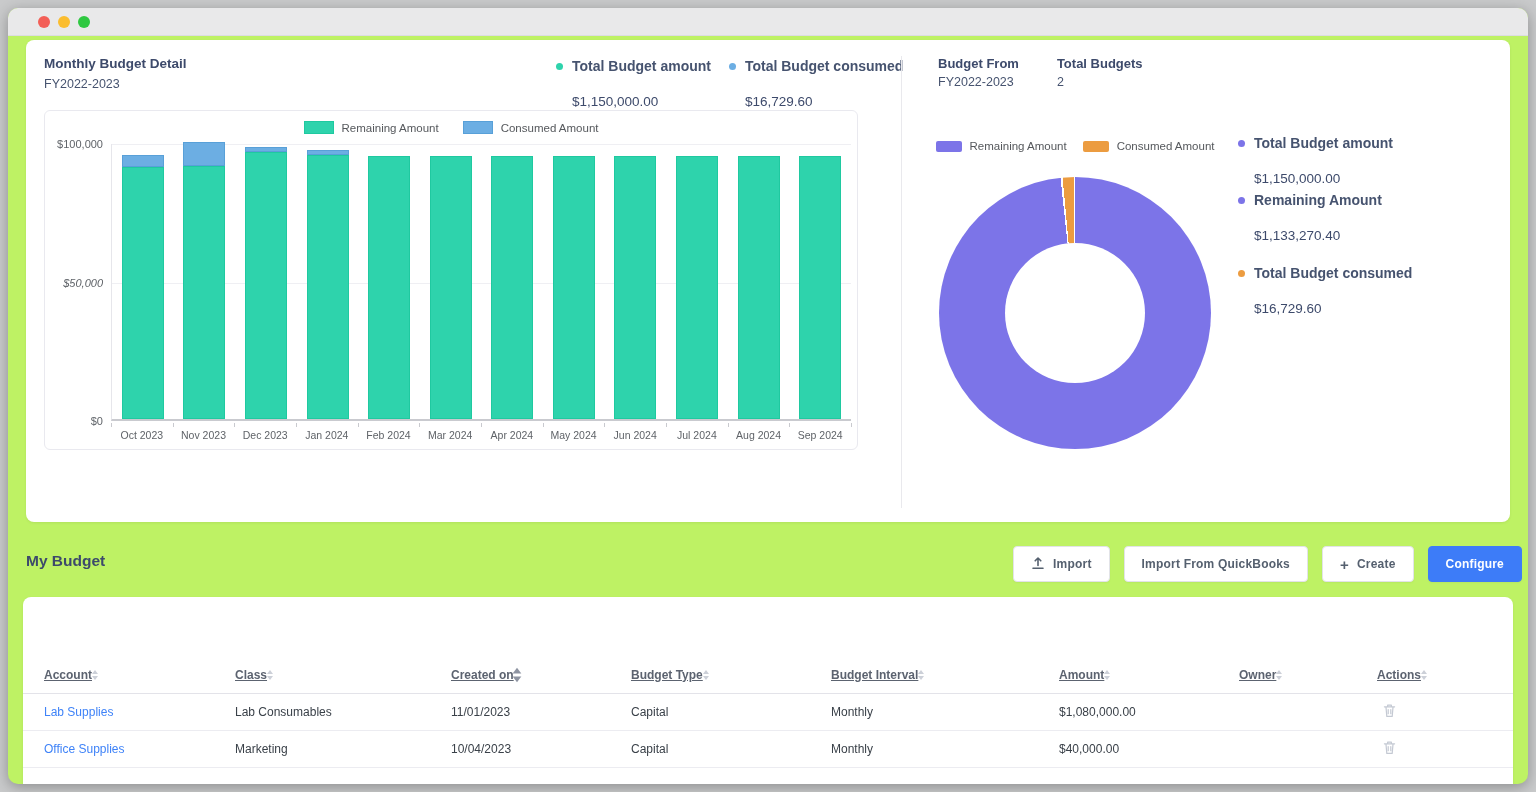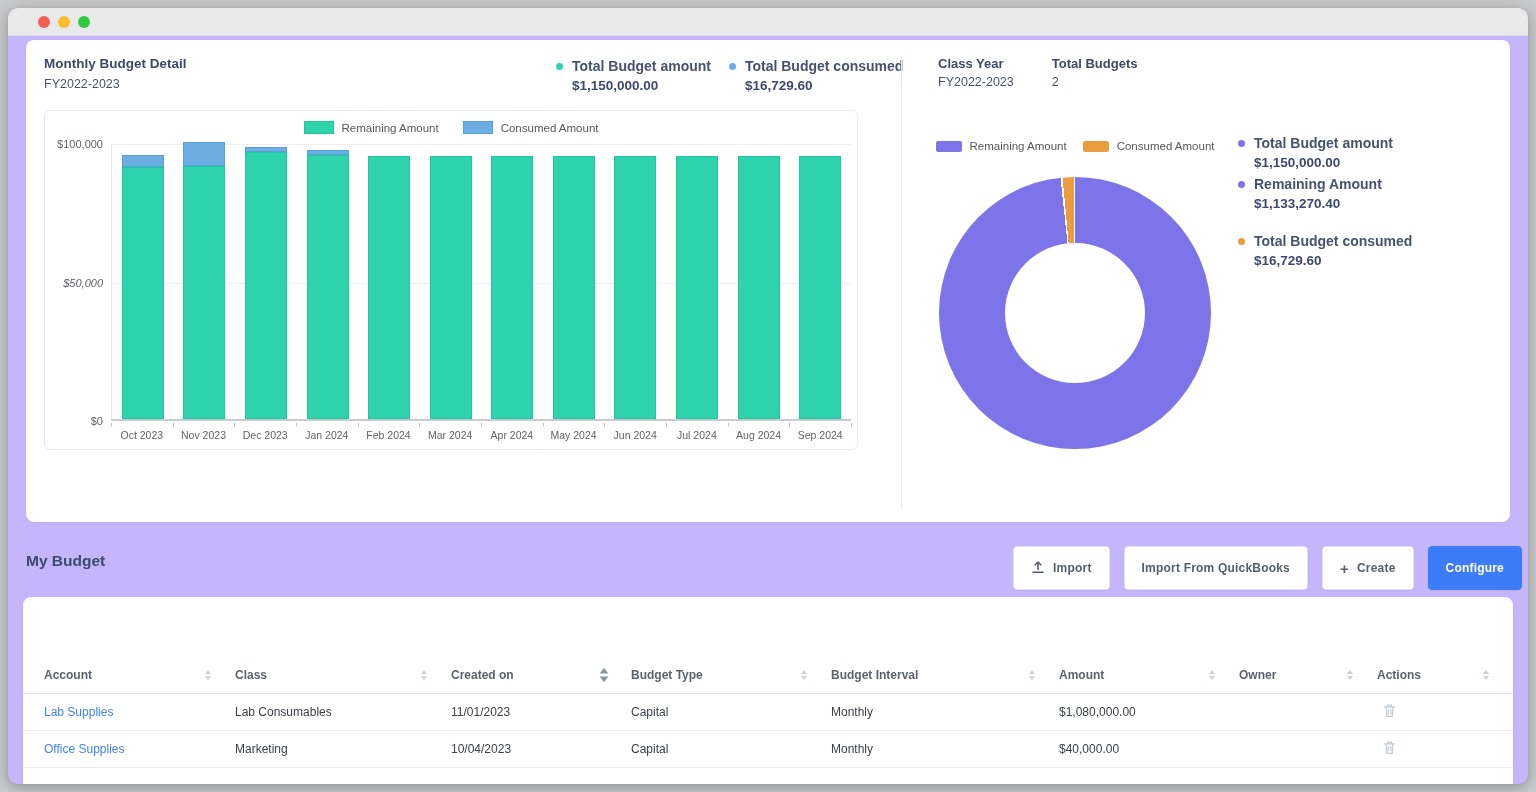--- a/index.html
+++ b/index.html
@@ -1,35 +1,35 @@
 <!DOCTYPE html>
 <html><head>
 <meta charset="utf-8">
 <style>
   * { box-sizing: border-box; margin: 0; padding: 0; }
   html,body { width:1536px; height:792px; }
   body { background:#c9cacb; font-family:"Liberation Sans", sans-serif; position:relative; overflow:hidden; }
 
-  .window { position:absolute; left:8px; top:8px; width:1520px; height:776px; background:#c4b5fd;
+  .window { position:absolute; left:8px; top:8px; width:1520px; height:776px; background:#bef264;
             border-radius:10px; overflow:hidden; box-shadow:0 3px 14px rgba(0,0,0,.30); }
   .titlebar { height:28px; background:#e9e9ea; border-bottom:1px solid #dddde0; display:flex; align-items:center; padding-left:30px; gap:8px; }
   .light { width:12px; height:12px; border-radius:50%; }
 
   .top-card { position:absolute; left:18px; top:32px; width:1484px; height:482px; background:#fff; border-radius:8px;
               box-shadow:0 1px 3px rgba(0,0,0,.07); }
   .v-divider { position:absolute; left:875px; top:16px; width:1px; height:452px; background:#e9e9ed; }
 
   .panel-title { position:absolute; left:18px; top:16px; font-size:13.5px; font-weight:bold; color:#3d4a6b; }
   .panel-subtitle { position:absolute; left:18px; top:37px; font-size:12.5px; color:#46536f; }
 
   .bar-stats { position:absolute; left:530px; top:18px; display:flex; gap:18px; }
   .stat { display:flex; gap:9px; }
   .dot { width:7px; height:7px; border-radius:50%; margin-top:5px; flex:none; }
   .stat-label { font-size:14px; color:#46536f;font-weight:bold; }
-  .stat-value { font-size:13.5px; font-weight:bold; color:#3d4a6b; margin-top:4px; }
+  .stat-value { font-size:13.5px; font-weight:normal; color:#3d4a6b; margin-top:20px; }
 
   .chart-box { position:absolute; left:18px; top:70px; width:814px; height:340px; border:1px solid #e9e9ef; border-radius:6px; background:#fff; }
   .bar-legend { position:absolute; left:0; top:10px; width:100%; display:flex; justify-content:center; gap:24px; }
   .legend-item { display:flex; align-items:center; gap:8px; }
   .swatch { width:30px; height:13px; border:1.5px solid transparent; }
   .legend-label { font-size:11.5px; color:#55585c; }
   .d-swatch { width:26px; height:11px; border-radius:2px; }
 
   .plot { position:absolute; left:66px; top:33px; width:740px; height:277px; display:flex;
           border-left:1px solid #e6e6eb; border-bottom:2px solid #c9cacf; }
@@ -50,39 +50,39 @@
   .donut-legend { position:absolute; left:879px; top:100px; width:340px; display:flex; justify-content:center; gap:16px; }
   .donut { position:absolute; left:913px; top:137px; width:272px; height:272px; border-radius:50%; }
   .donut-hole { position:absolute; left:50%; top:50%; width:140px; height:140px; border-radius:50%; background:#fff; transform:translate(-50%,-50%); }
 
   .donut-stats { position:absolute; left:1212px; top:95px; }
   .donut-stats .stat { margin-bottom:6px; }
   .donut-stats .stat.gapped { margin-top:22px; }
 
   .section-title { position:absolute; left:18px; top:544px; font-size:15.5px; font-weight:bold; color:#3d4a6b;text-align:right; }
   .actions-row { position:absolute; top:538px; right:6px; display:flex; gap:14px; }
-  .btn { display:inline-flex; align-items:center; gap:8px; height:44px; padding:0 17px; background:#fff;
+  .btn { display:inline-flex; align-items:center; gap:8px; height:36px; padding:0 17px; background:#fff;
          border:1px solid #e2e3e8; border-radius:4px; font-family:"Liberation Sans",sans-serif;
          font-size:12px; font-weight:bold; color:#55606f; letter-spacing:.2px; cursor:pointer;
          box-shadow:0 1px 2px rgba(0,0,0,.04); }
   .btn.primary { background:#3d7cf8; border-color:#3d7cf8; color:#fff; }
   .plus { font-size:15px; font-weight:bold; line-height:1; }
 
   .table-card { position:absolute; left:15px; top:589px; width:1490px; height:195px; background:#fff; border-radius:8px;
                 box-shadow:0 1px 3px rgba(0,0,0,.07); }
   .search-row { position:absolute; right:8px; top:9px; display:flex; align-items:center; gap:10px; }
   .search-label { font-size:12.5px; color:#4c5563; }
   .search-input { width:533px; height:34px; border:1px solid #d7d8df; border-radius:7px; background:#fff; outline:none;
                   padding:0 10px; font-size:12.5px; color:#333; font-family:"Liberation Sans",sans-serif; }
 
   table { position:absolute; left:0; top:60px; width:1490px; border-collapse:collapse; table-layout:fixed; }
   th { height:36px; border-bottom:1px solid #e3e3e9; text-align:left; font-size:12px; font-weight:bold; color:#5c6370; }
   td { height:37px; border-bottom:1px solid #ececf1; font-size:12px; color:#3a4149; }
   th:first-child, td:first-child { padding-left:21px; }
-  .th-wrap { display:flex; align-items:center; justify-content:space-between; padding-right:24px; }
+  .th-wrap { display:flex; align-items:center; padding-right:24px;text-decoration:underline; }
   .sort { display:inline-flex; flex-direction:column; gap:2px; align-items:center; }
   .sort i { display:block; width:0; height:0; border-left:3.5px solid transparent; border-right:3.5px solid transparent; }
   .sort .up { border-bottom:4px solid #ccd0d8; }
   .sort .down { border-top:4px solid #ccd0d8; }
   .sort.active { transform:scale(1.45); }
   .sort.active .up { border-bottom-color:#8d93a1; }
   .sort.active .down { border-top-color:#8d93a1; }
   .cell-link { color:#3f83f8; text-decoration:none; }
   .trash-btn { background:none; border:none; cursor:pointer; padding:0; margin-left:6px; }
 </style>
@@ -227,21 +227,21 @@
           <div class="xlabel">Jul 2024</div>
           <div class="xlabel">Aug 2024</div>
           <div class="xlabel">Sep 2024</div>
         </div>
     </div>
 
     <div class="v-divider"></div>
 
     <div class="donut-headers">
         <div class="dh">
-          <div class="dh-label">Class Year</div>
+          <div class="dh-label">Budget From</div>
           <div class="dh-value">FY2022-2023</div>
         </div>
         <div class="dh">
           <div class="dh-label">Total Budgets</div>
           <div class="dh-value">2</div>
         </div>
       </div>
     <div class="donut-legend">
         <div class="legend-item">
           <span class="d-swatch" style="background: rgb(124, 116, 232);"></span>

